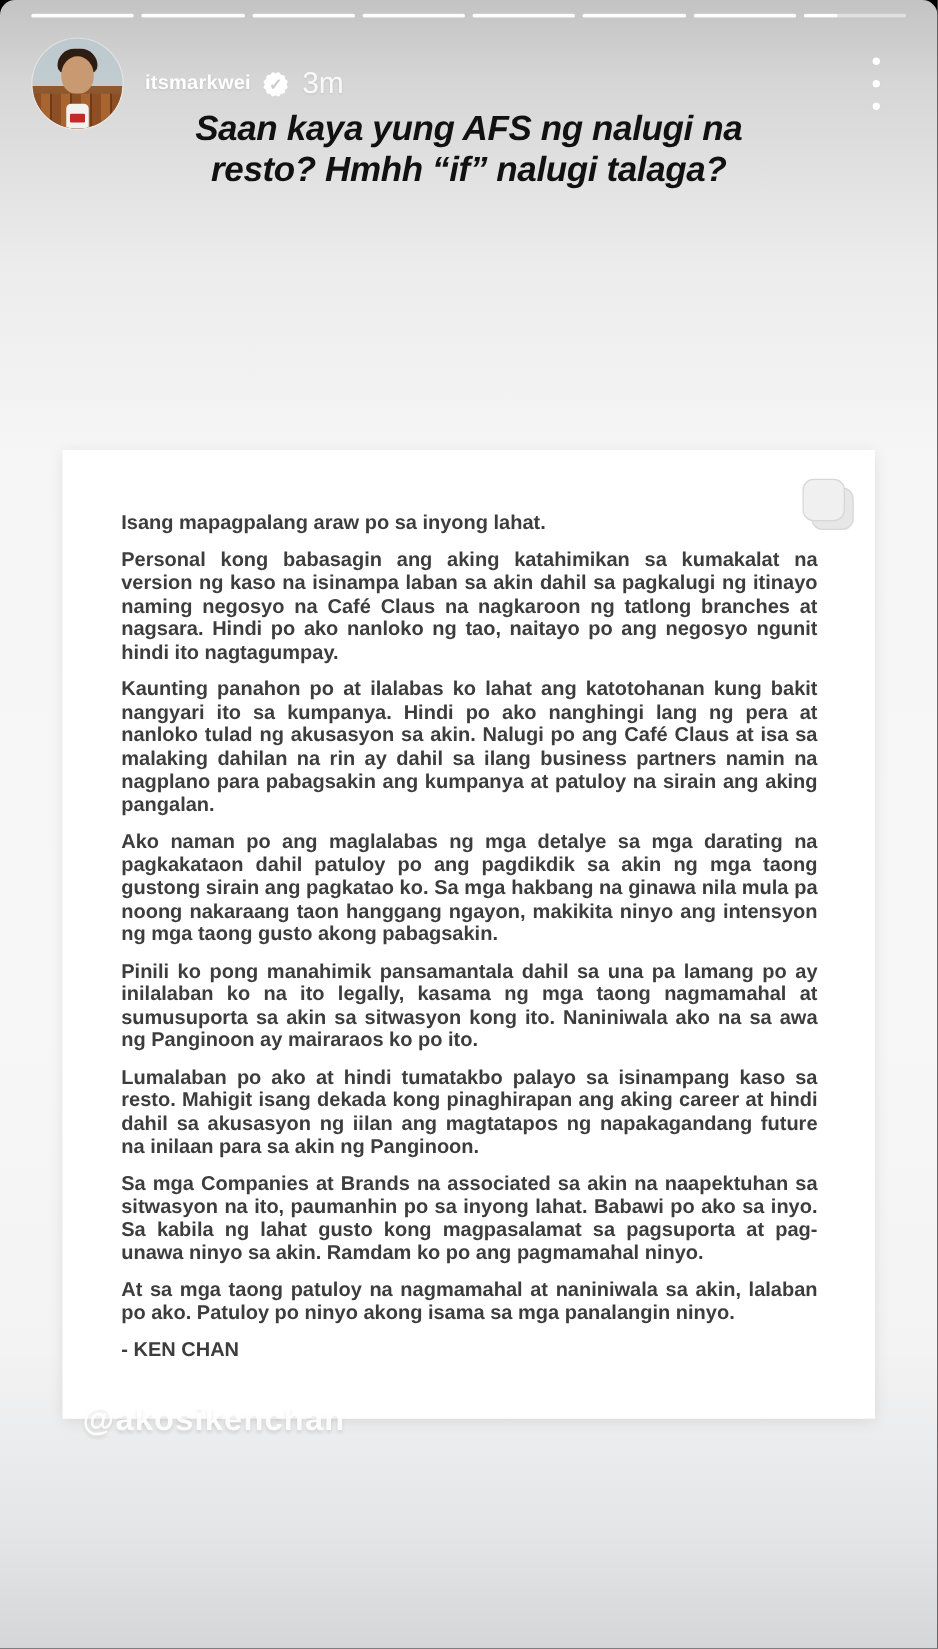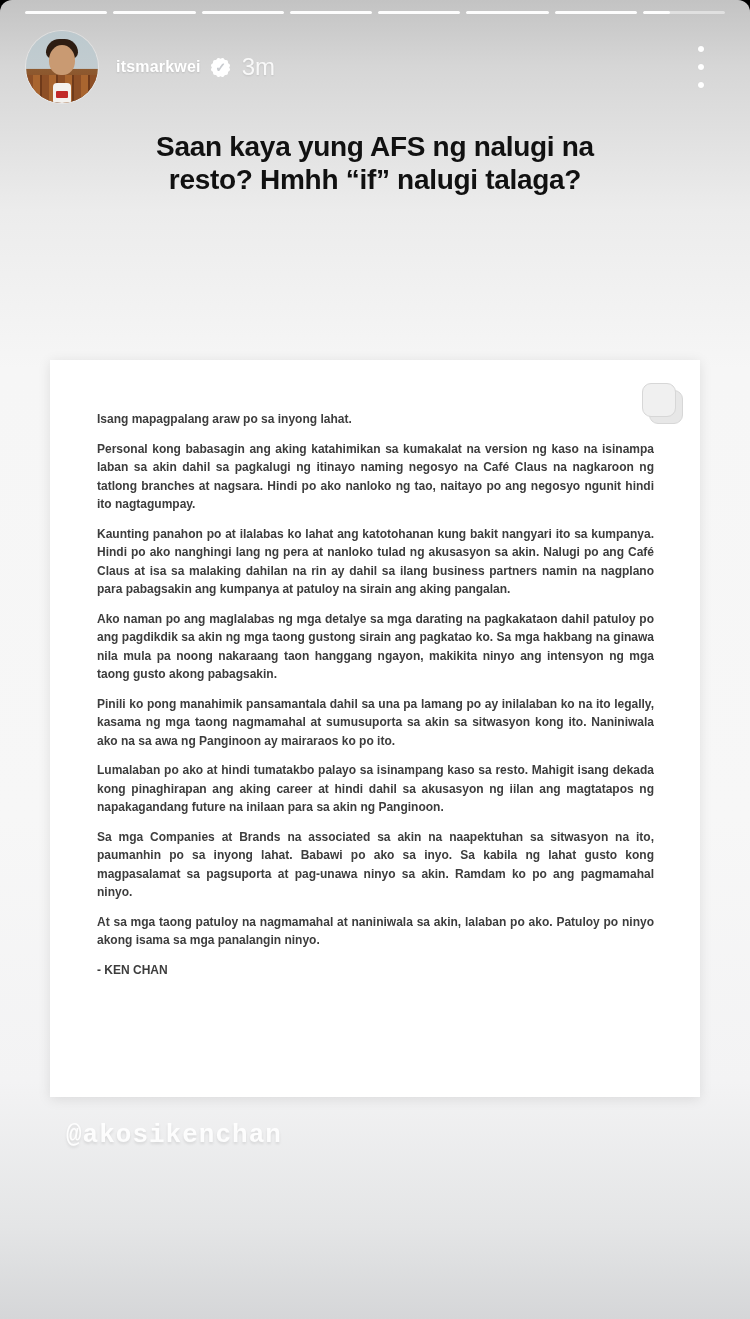--- a/index.html
+++ b/index.html
@@ -29,35 +29,35 @@
   .badge i{position:absolute;left:3.5px;top:3.5px;width:15px;height:15px;background:#fff;border-radius:2px;}
   .badge i:nth-child(2){transform:rotate(30deg);}
   .badge i:nth-child(3){transform:rotate(60deg);}
   .badge::after{content:"✓";position:absolute;left:0;top:0;width:22px;height:22px;display:flex;align-items:center;justify-content:center;
     color:#c9ccd0;font-size:13px;font-weight:700;}
   .timestamp{color:rgba(255,255,255,0.88);font-size:24px;margin-left:10px;text-shadow:0 1px 2px rgba(0,0,0,0.10);}
   .kebab{position:absolute;right:42px;top:46px;width:14px;height:42px;display:flex;flex-direction:column;align-items:center;justify-content:space-between;cursor:pointer;}
   .kebab b{width:6px;height:6px;border-radius:50%;background:#fff;box-shadow:0 0 1px rgba(0,0,0,0.08);}
   
   .overlay{position:absolute;left:0;right:0;text-align:center;color:#111;
-    font-weight:800;font-size:28px;line-height:33px;letter-spacing:-0.3px;margin-top:44px;}
+    font-weight:800;font-style:italic;font-size:28px;line-height:33px;letter-spacing:-0.3px;}
   .overlay-1{top:86px;}
   .overlay-2{top:188px;}
   
   .card{position:absolute;left:50px;top:360px;width:650px;min-height:737px;background:#fff;
     box-shadow:0 2px 12px rgba(0,0,0,0.10);box-sizing:border-box;padding:50px 46px 34px 47px;}
-  .card p{margin:0 0 11px 0;color:#3d3d3d;font-size:12px;line-height:18.5px;font-weight:700;text-align:justify;}
+  .card p{margin:0 0 11px 0;color:#3d3d3d;font-size:16px;line-height:18.5px;font-weight:700;text-align:justify;}
   .card p.sig{margin-top:8px;text-align:left;}
   .copy-pages{position:absolute;right:14px;top:22px;width:46px;height:44px;}
   .copy-pages .pg{position:absolute;width:32px;height:32px;border-radius:9px;border:1px solid #d7d7d7;background:#ededed;}
   .copy-pages .pg.back{left:9px;top:8px;background:#e7e7e7;}
   .copy-pages .pg.front{left:2px;top:1px;background:#f0f0f0;}
   
   .mention{position:absolute;left:66px;top:1120px;font-size:26px;font-weight:700;letter-spacing:1px;
-    color:rgba(255,255,255,0.92);text-shadow:0 2px 3px rgba(0,0,0,0.10);cursor:pointer;font-family:Liberation Mono, monospace;}
+    color:rgba(255,255,255,0.92);text-shadow:0 2px 3px rgba(0,0,0,0.10);cursor:pointer;}
 </style>
 </head>
 <body>
 
 <div class="story-root">
 
   <div class="progress">
     <span class="seg"></span>
     <span class="seg"></span>
     <span class="seg"></span>

